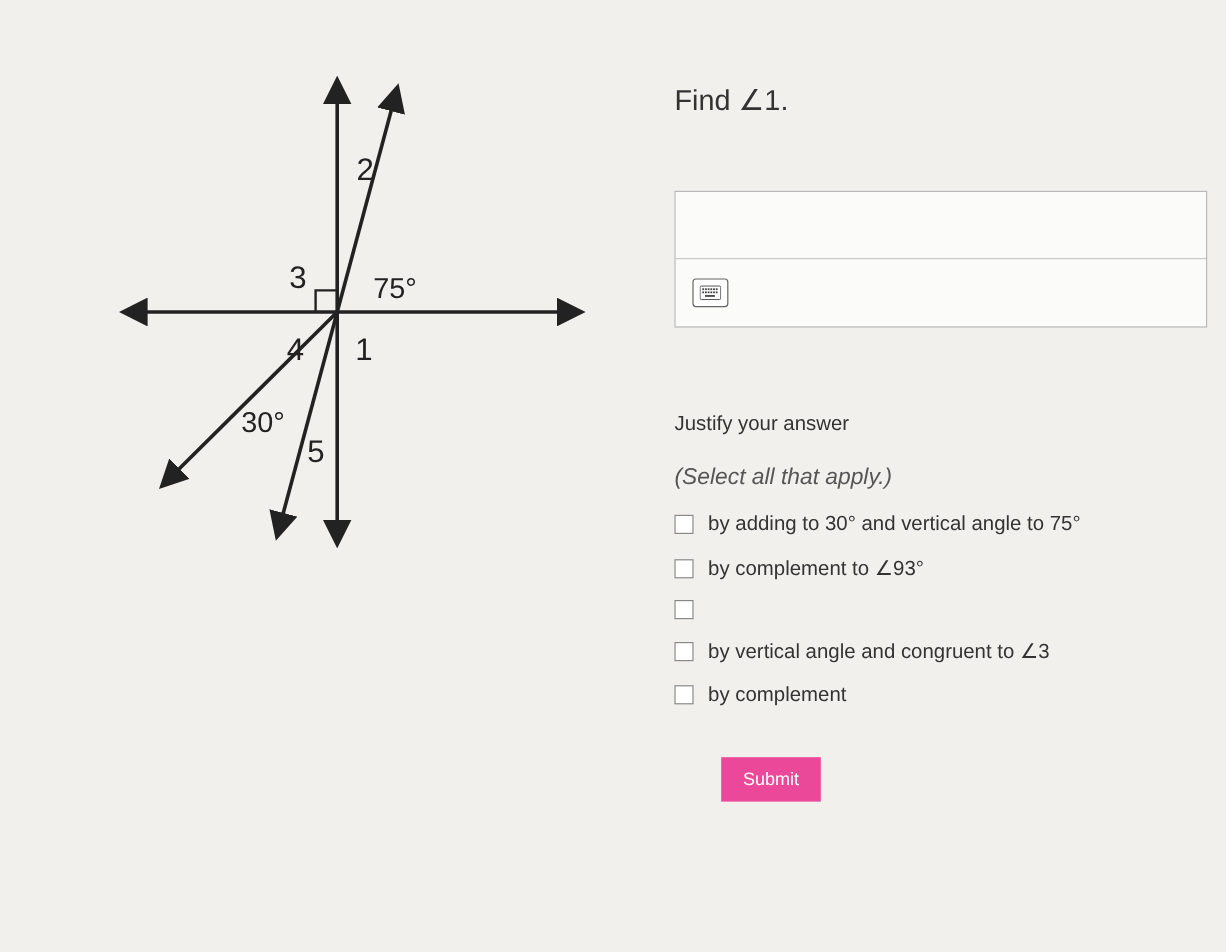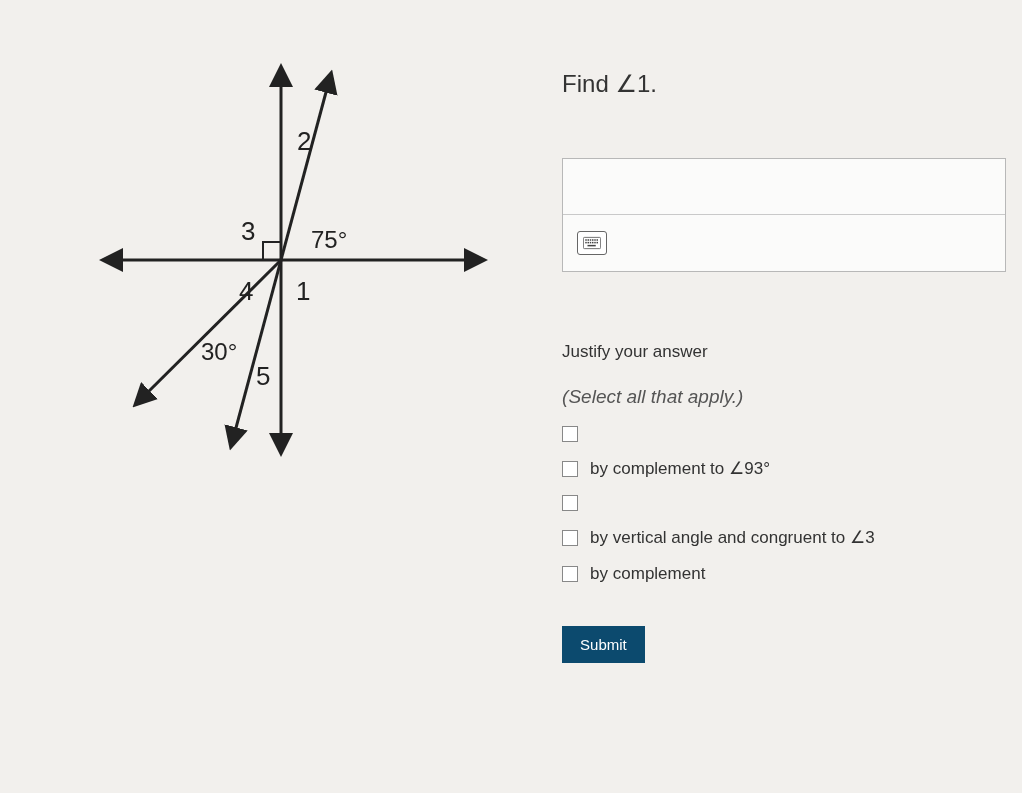--- a/index.html
+++ b/index.html
@@ -79,26 +79,27 @@
   }
   .chk {
     width: 16px; height: 16px;
     border: 1px solid #888;
     background: #fff;
     cursor:pointer;
     flex-shrink:0;
   }
   .submit {
     margin-top: 26px;
-    background: #0c4a6e;
+    background: #ec4899;
     color: #fff;
     border:none;
     padding: 10px 18px;
     font-size: 15px;
     cursor:pointer;
+    margin-left:39px;
   }
   svg.diagram { overflow: visible; }
   .diag-label { font-family: Arial; font-size: 26px; fill:#222; }
   .diag-label.deg { font-size: 24px; }
 </style>
 </head>
 <body>
 
 <div class="page">
   <div class="left">
@@ -155,20 +156,21 @@
         </div>
       </div>
     </div>
 
     <div class="justify">Justify your answer</div>
     <div class="hint">(Select all that apply.)</div>
 
     <ul class="options">
       <li>
         <span class="chk"></span>
+        <span>by adding to 30° and vertical angle to 75°</span>
       </li>
       <li>
         <span class="chk"></span>
         <span>by complement to ∠93°</span>
       </li>
       <li>
         <span class="chk"></span>
       </li>
       <li>
         <span class="chk"></span>

